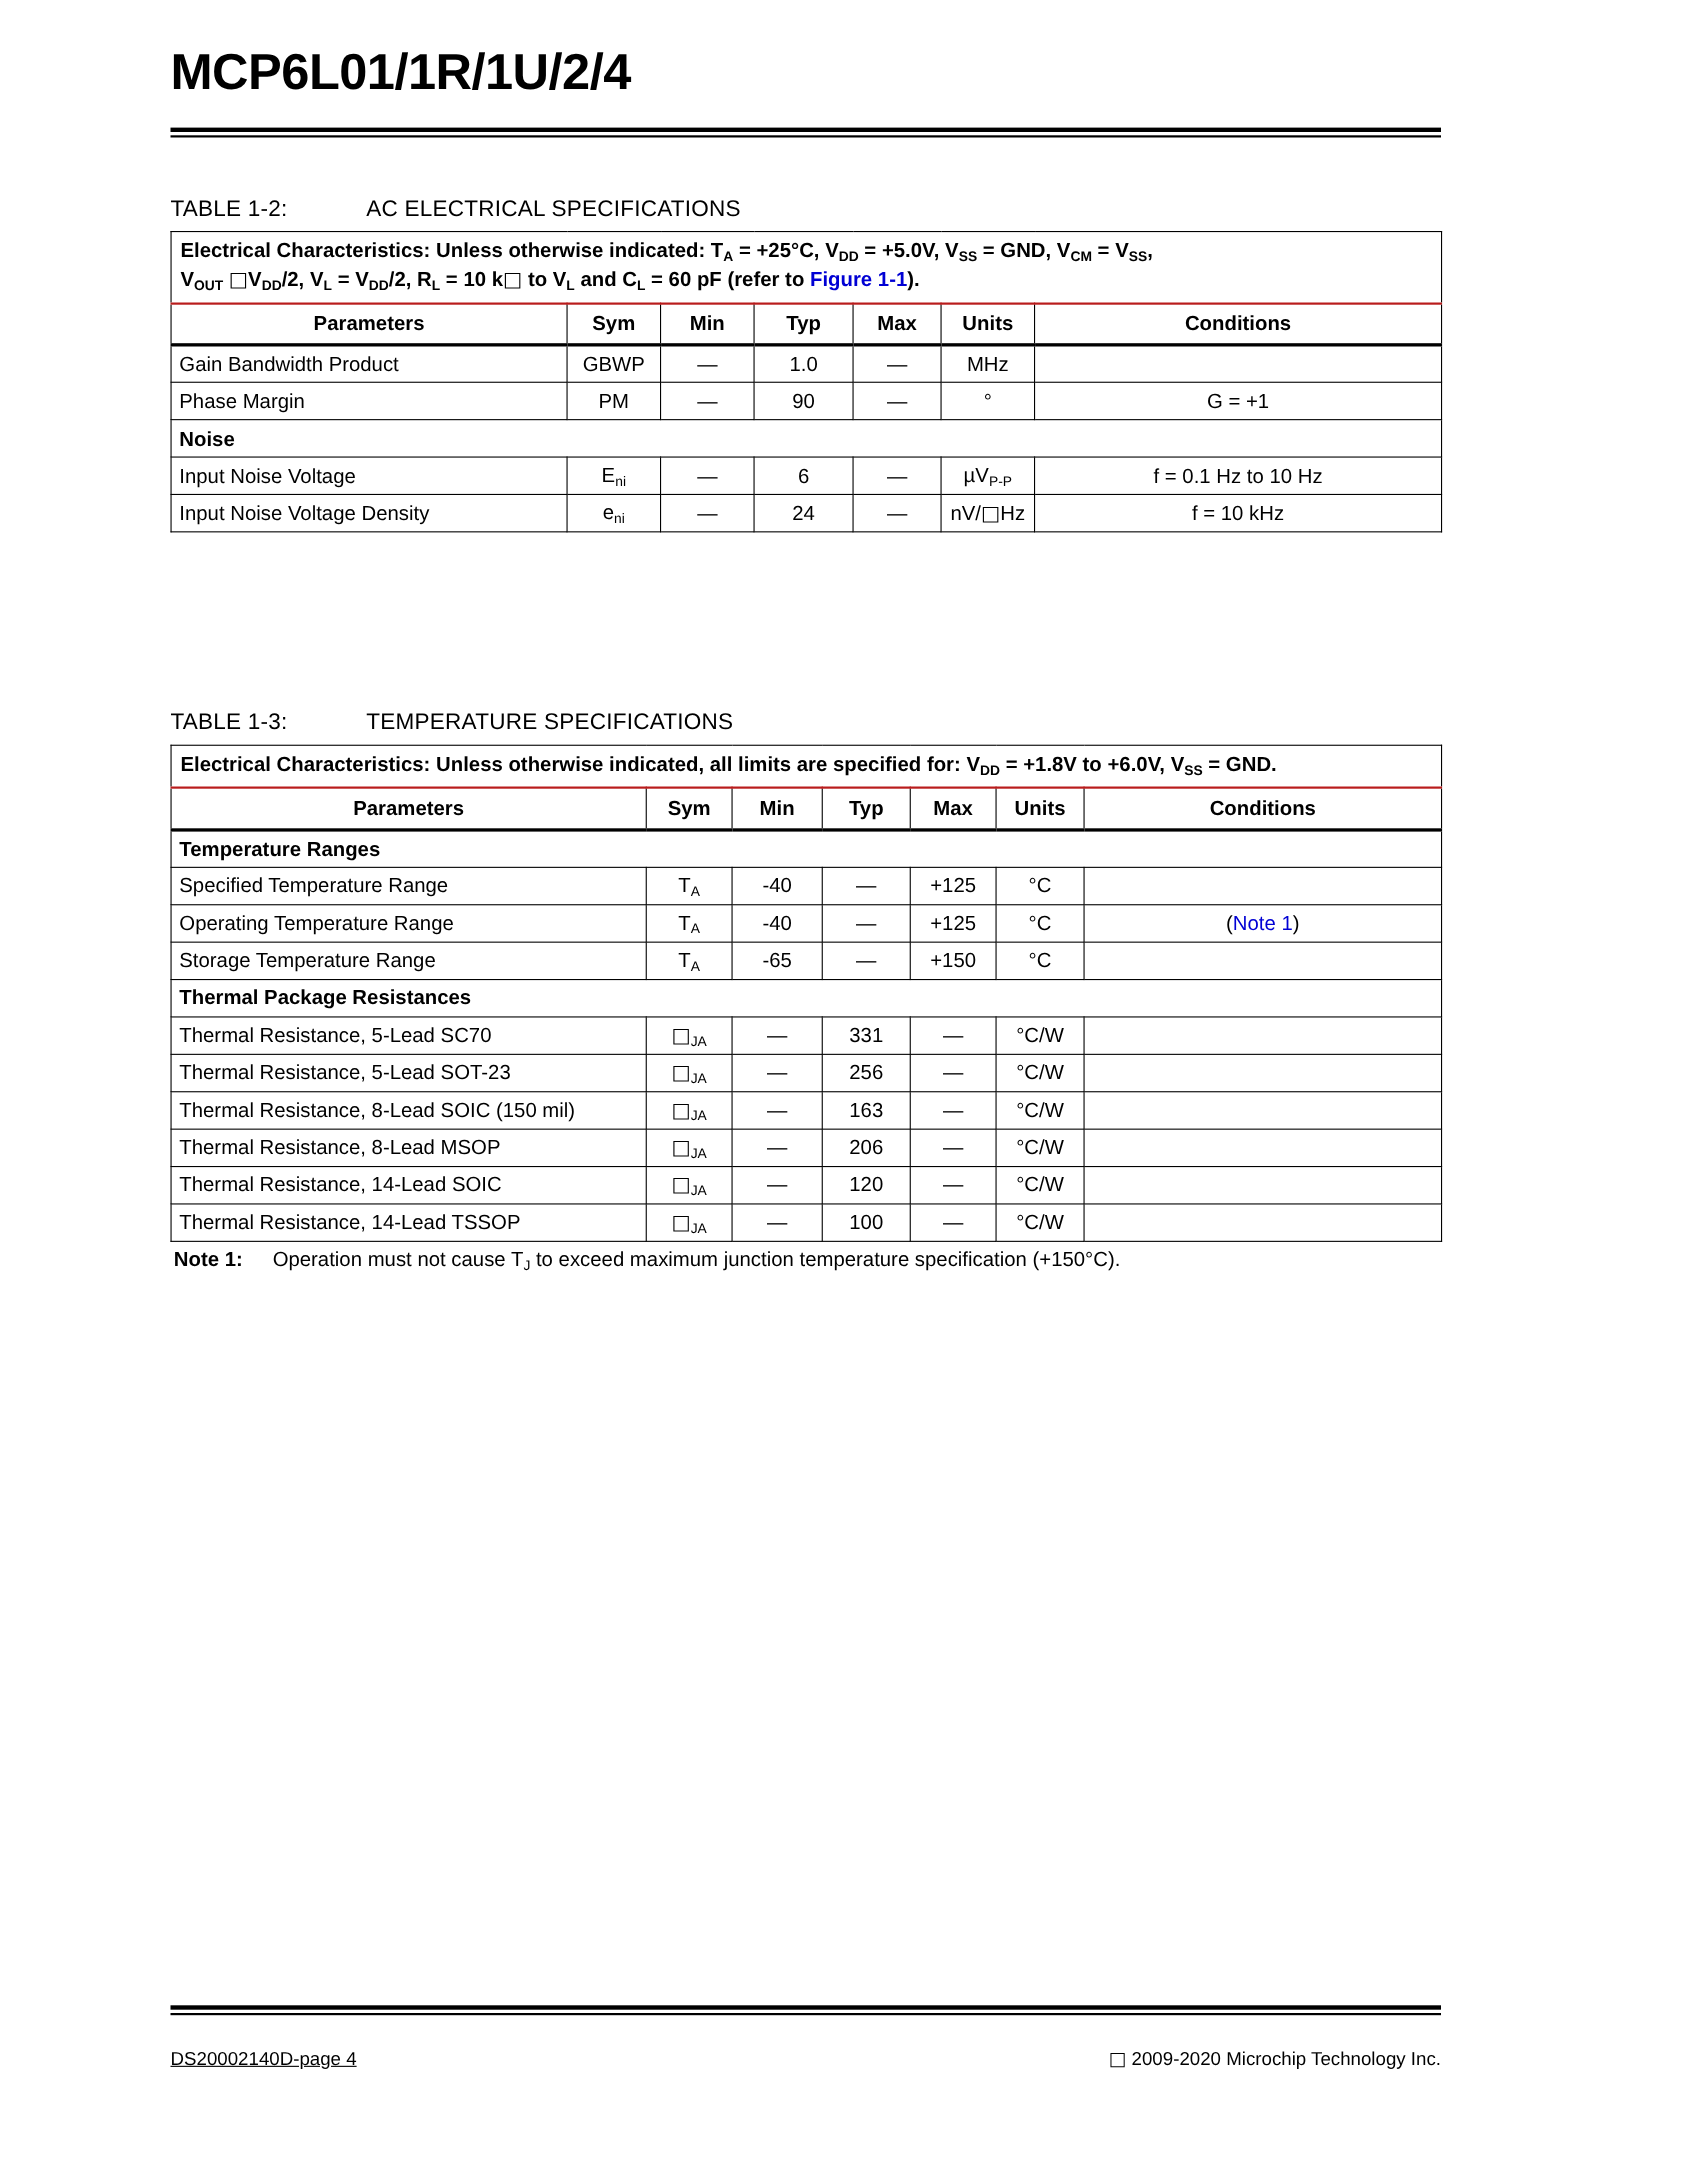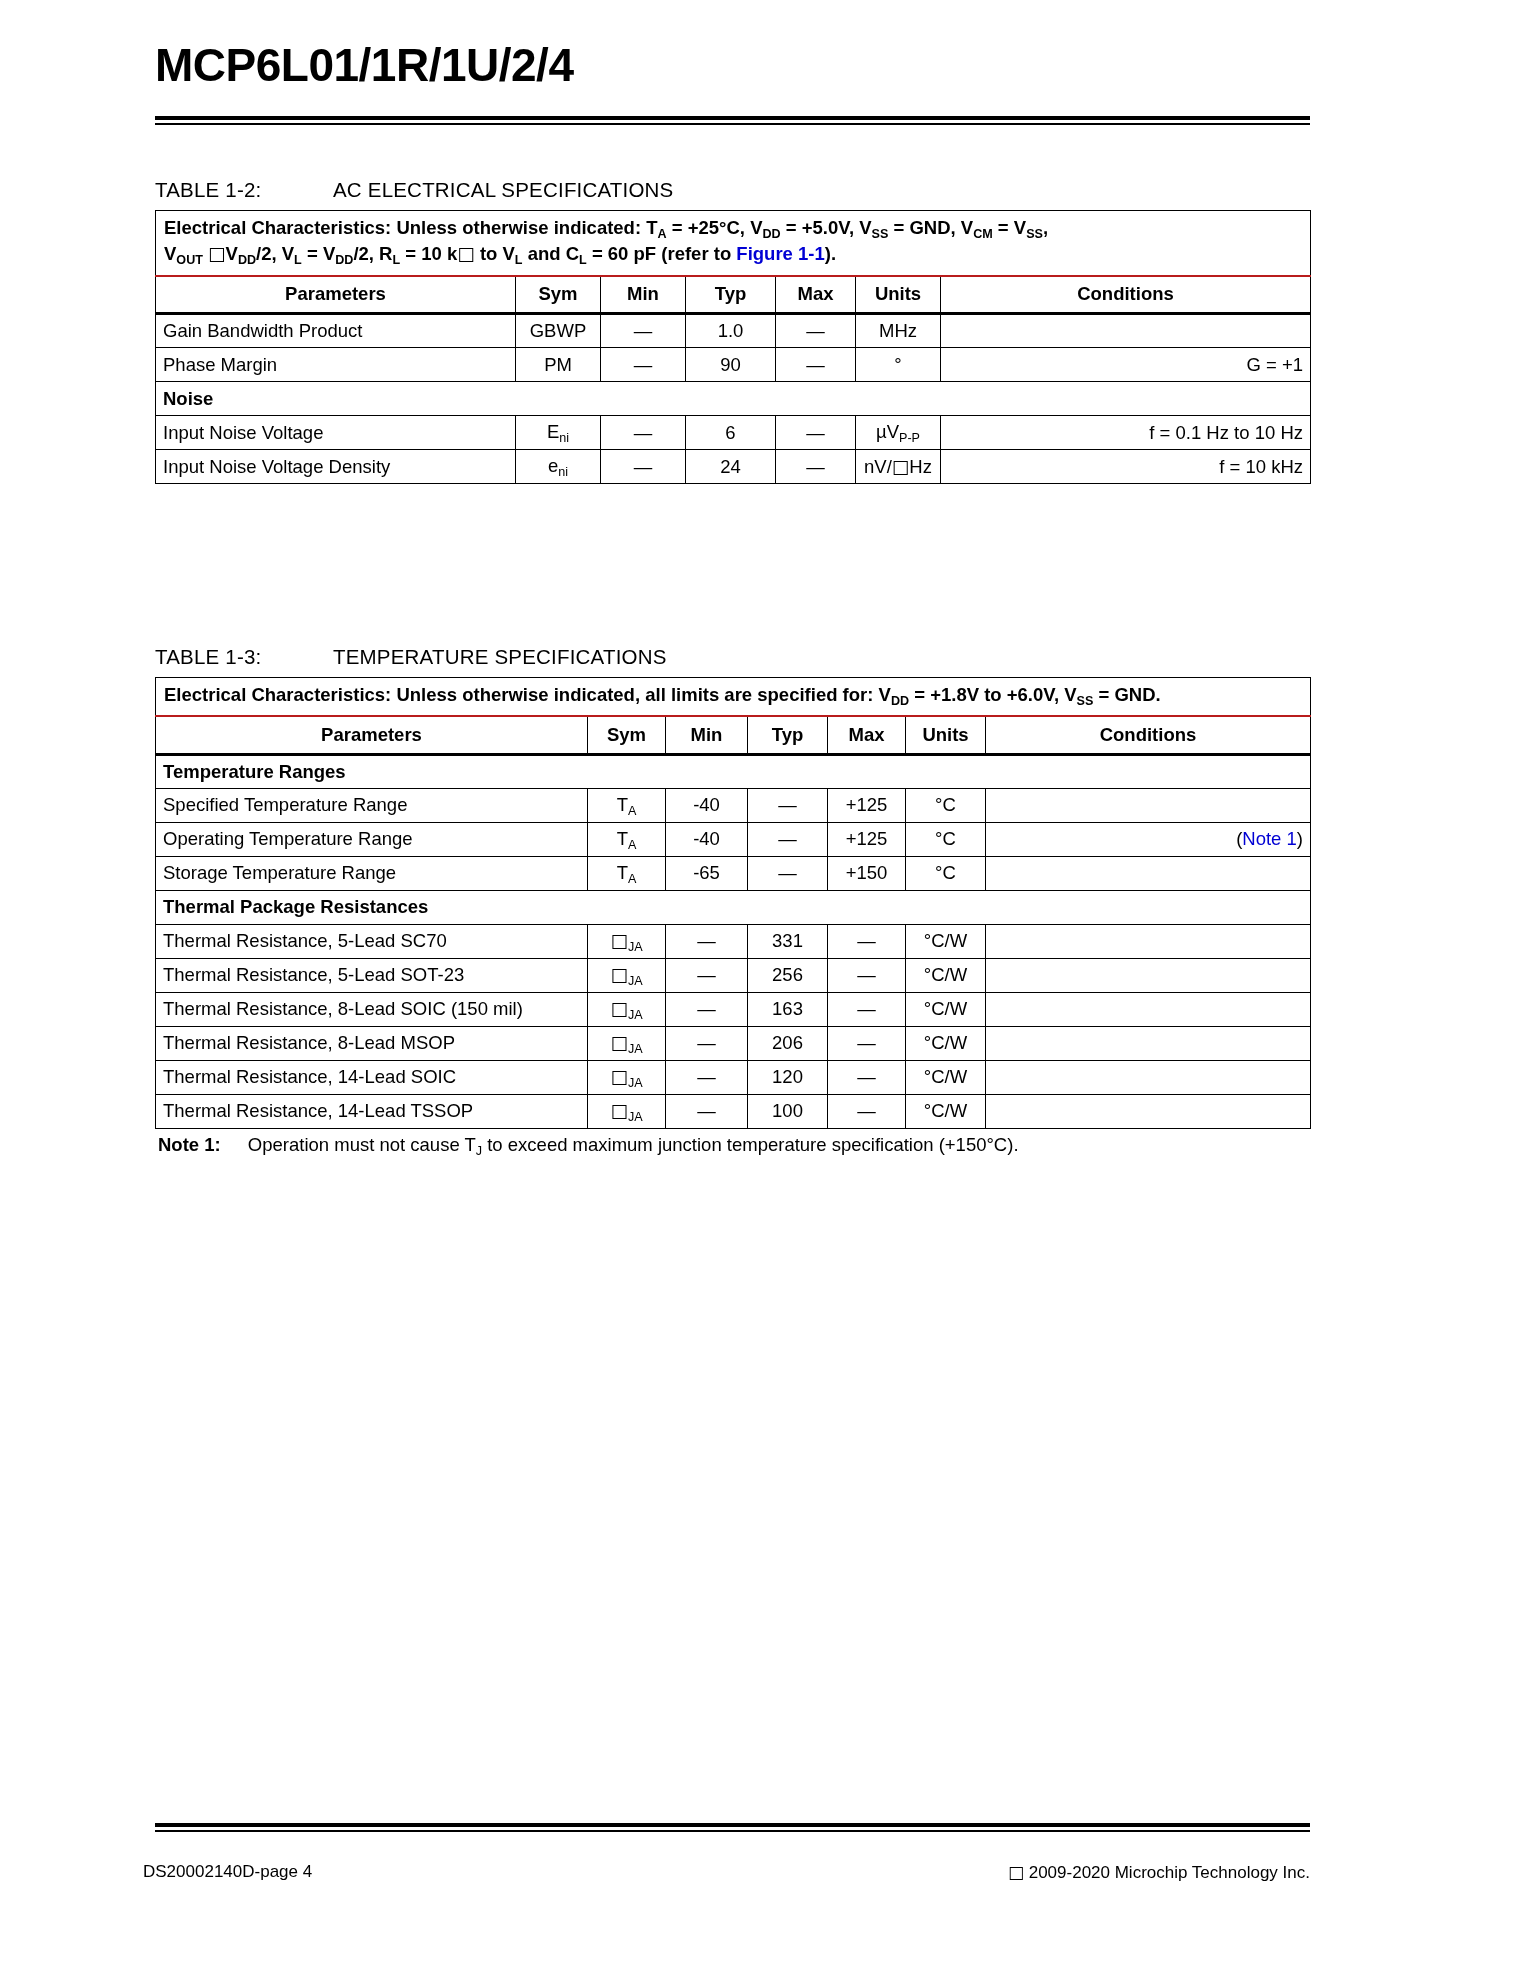--- a/index.html
+++ b/index.html
@@ -85,21 +85,21 @@
     border-bottom: 3px solid #000;
     height: 38px;
   }
   .spec-table td.left { text-align: left; }
   .spec-table td.section {
     text-align: left;
     font-weight: bold;
     border-top: 1px solid #000;
   }
   .spec-table tr.section-row td { border-top: 1px solid #000; }
-  .spec-table td.cond { text-align: right; }
+  .spec-table td.cond { text-align: center; }
   .link { color: #0000d4; }
   sub { font-size: 0.68em; vertical-align: -0.28em; }
   .miss { font-family: "DejaVu Sans", sans-serif; }
 
   
   .note-line {
     position: absolute;
     font-size: 18.5px;
     white-space: nowrap;
   }
@@ -110,23 +110,24 @@
     position: absolute;
     left: 155px;
     top: 1823px;
     width: 1155px;
     border-top: 4px solid #000;
     border-bottom: 2px solid #000;
     height: 3px;
   }
   .footer-left {
     position: absolute;
-    left: 143px;
+    left: 155px;
     top: 1862px;
     font-size: 17px;
+    text-decoration: underline;
   }
   .footer-right {
     position: absolute;
     right: 220px;
     top: 1862px;
     font-size: 17px;
     white-space: nowrap;
   }
 </style>
 </head>

